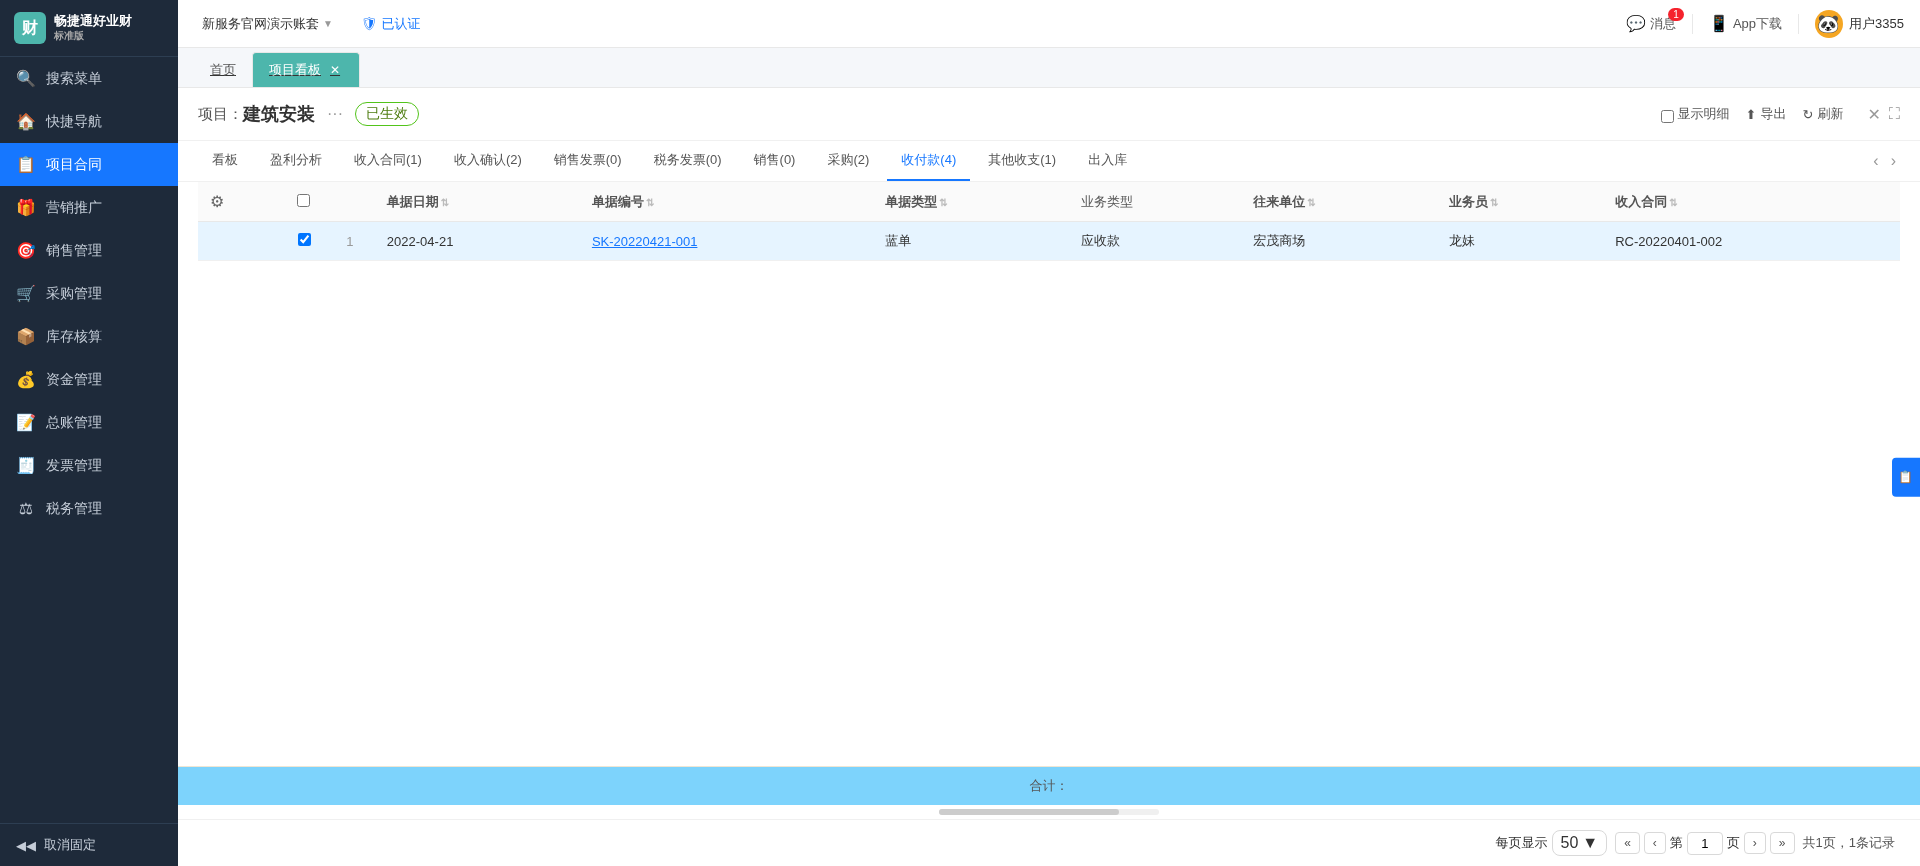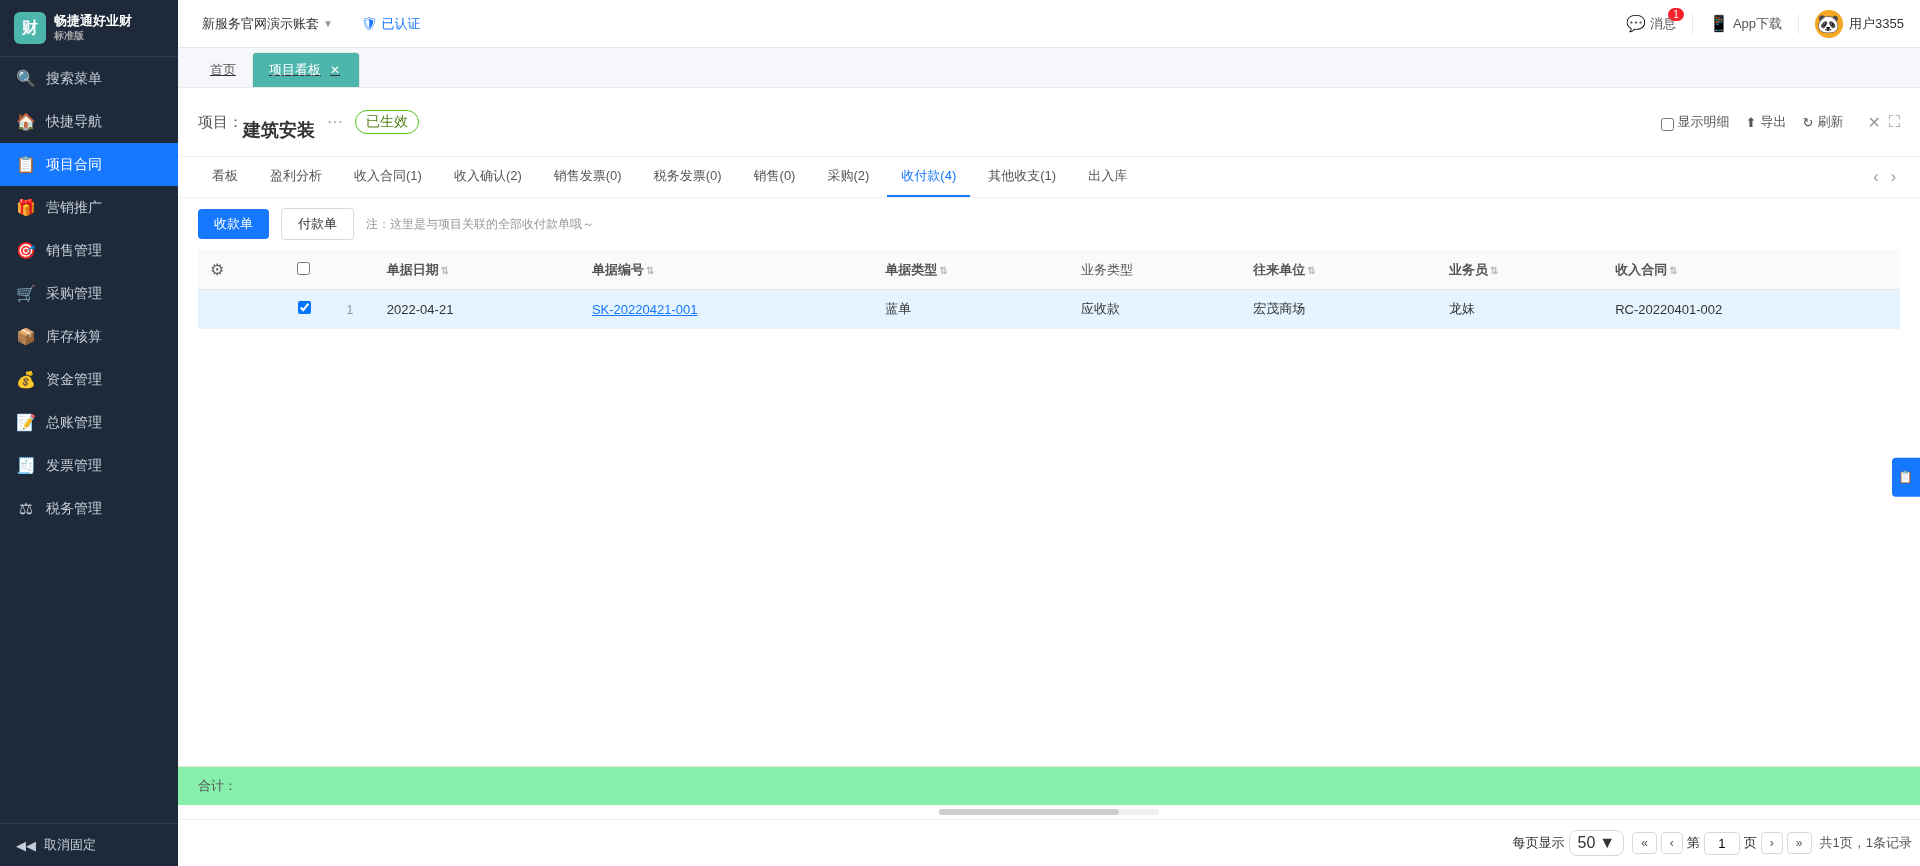--- a/index.html
+++ b/index.html
@@ -207,21 +207,20 @@
       display: flex;
       align-items: center;
       padding: 14px 20px;
       border-bottom: 1px solid #f0f0f0;
       flex-shrink: 0;
     }
     .project-title {
       font-size: 18px;
       font-weight: bold;
       color: #333;
-      margin-top: 16px;
     }
     .project-more {
       margin-left: 12px;
       color: #999;
       cursor: pointer;
       font-size: 16px;
     }
     .project-status {
       margin-left: 12px;
       border: 1px solid #52c41a;
@@ -343,26 +342,27 @@
     tbody tr { border-bottom: 1px solid #f0f0f0; }
     tbody tr.selected { background: #e6f4ff; }
     tbody td { padding: 10px 12px; color: #333; white-space: nowrap; }
     .link-text { color: #1677ff; cursor: pointer; text-decoration: underline; }
     .col-index { width: 50px; text-align: center; color: #999; }
     .col-check { width: 40px; text-align: center; }
     .settings-icon { cursor: pointer; color: #666; font-size: 16px; }
 
     
     .total-row {
-      background: #86efac;
+      background: #7dd3fc;
       border-top: 1px solid #f0e6d3;
       padding: 10px 20px;
       font-size: 13px;
       color: #555;
       flex-shrink: 0;
+      text-align: center;
     }
 
     
     .scroll-area {
       padding: 4px 20px;
       flex-shrink: 0;
     }
     .h-scrollbar {
       height: 6px;
       background: #f0f0f0;
@@ -375,21 +375,21 @@
       background: #ccc;
       border-radius: 3px;
       width: 180px;
     }
 
     
     .pagination {
       display: flex;
       align-items: center;
       justify-content: flex-end;
-      padding: 10px 8px;
+      padding: 10px 25px;
       gap: 8px;
       font-size: 13px;
       color: #333;
       flex-shrink: 0;
       border-top: 1px solid #f0f0f0;
     }
     .page-size-select {
       display: flex;
       align-items: center;
       gap: 4px;
@@ -589,25 +589,20 @@
         <div class="sub-tab">采购(2)</div>
         <div class="sub-tab active">收付款(4)</div>
         <div class="sub-tab">其他收支(1)</div>
         <div class="sub-tab">出入库</div>
         <div class="sub-tabs-nav">
         <span class="nav-arrow">‹</span>
         <span class="nav-arrow">›</span>
       </div>
     </div>
 
-    <div class="content-sub-header">
-      <button class="btn-primary">收款单</button>
-      <button class="btn-default">付款单</button>
-      <span class="notice-text">注：这里是与项目关联的全部收付款单哦～</span>
-    </div>
 
     <div class="table-container">
       <table>
         <thead>
           <tr>
             <th><span class="settings-icon">⚙</span></th>
             <th><input type="checkbox" style=""></th>
             <th></th>
             <th class="sortable"><span>单据日期</span><span class="sort-icon">⇅</span></th>
             <th class="sortable"><span>单据编号</span><span class="sort-icon">⇅</span></th>

